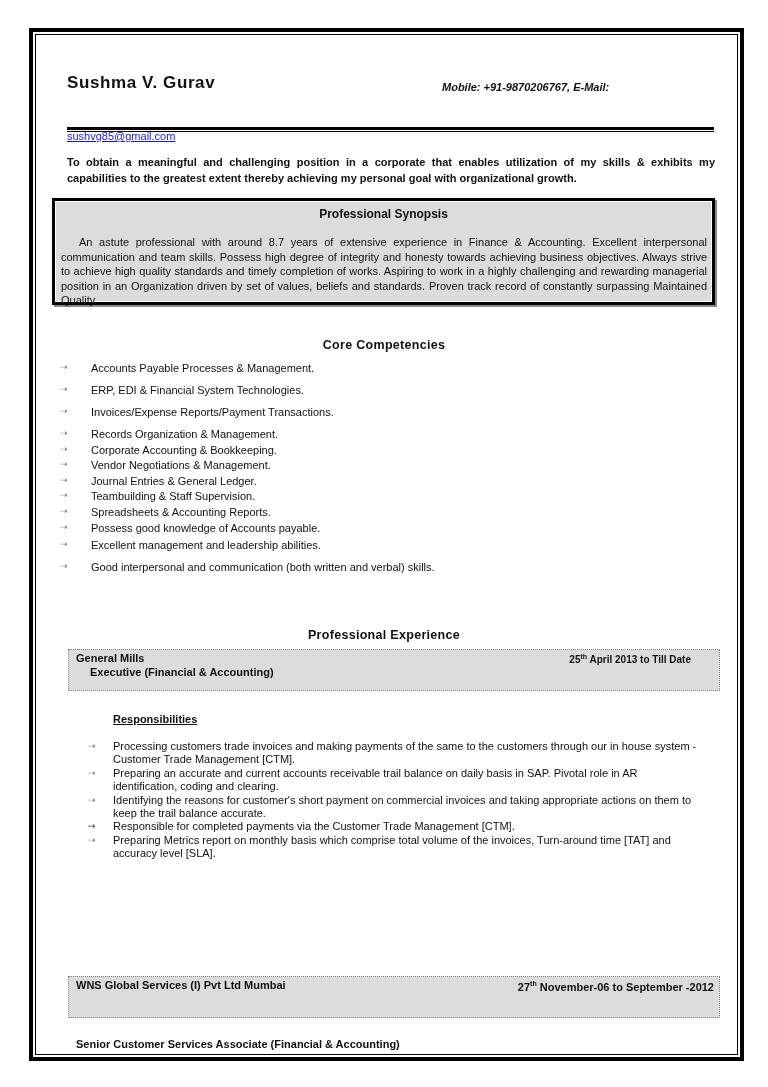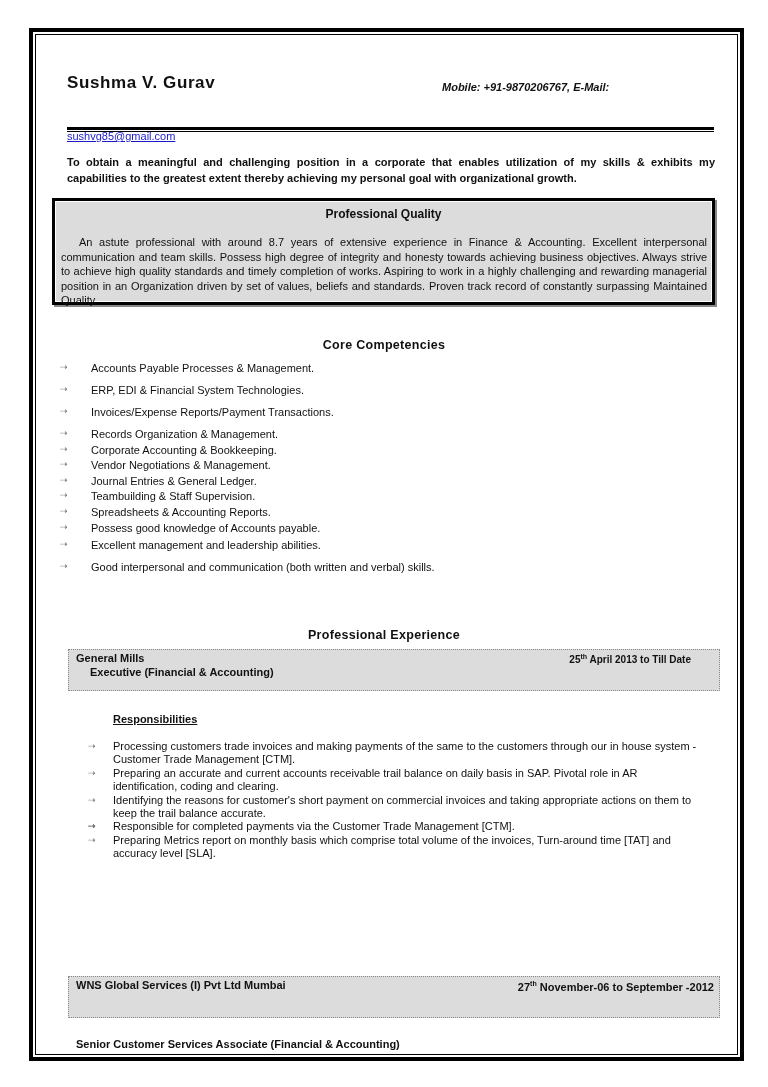--- a/index.html
+++ b/index.html
@@ -37,21 +37,21 @@
 <div class="abs name">Sushma V. Gurav</div>
 <div class="abs contact">Mobile: +91-9870206767, E-Mail:</div>
 <div class="abs email">sushvg85@gmail.com</div>
 
 <div class="abs rule"></div>
 <div class="abs rule2"></div>
 
 <div class="abs objective">To obtain a meaningful and challenging position in a corporate that enables utilization of my skills &amp; exhibits my capabilities to the greatest extent thereby achieving my personal goal with organizational growth.</div>
 
 <div class="abs synopsis">
-  <div class="synopsis-title">Professional Quality</div>
+  <div class="synopsis-title">Professional Synopsis</div>
   <div class="synopsis-text">An astute professional with around 8.7 years of extensive experience in Finance &amp; Accounting. Excellent interpersonal communication and team skills. Possess high degree of integrity and honesty towards achieving business objectives. Always strive to achieve high quality standards and timely completion of works. Aspiring to work in a highly challenging and rewarding managerial position in an Organization driven by set of values, beliefs and standards. Proven track record of constantly surpassing Maintained Quality.</div>
 </div>
 
 <div class="abs section-title" style="top:338px;">Core Competencies</div>
 
 <ul class="abs bullet-list" style="top:362px;">
   <li style="height:22px;"><span class="arrow">⇢</span><span>Accounts Payable Processes &amp; Management.</span></li>
   <li style="height:22px;"><span class="arrow">⇢</span><span>ERP, EDI &amp; Financial System Technologies.</span></li>
   <li style="height:22px;"><span class="arrow">⇢</span><span>Invoices/Expense Reports/Payment Transactions.</span></li>
   <li style="height:15.5px;"><span class="arrow">⇢</span><span>Records Organization &amp; Management.</span></li>

